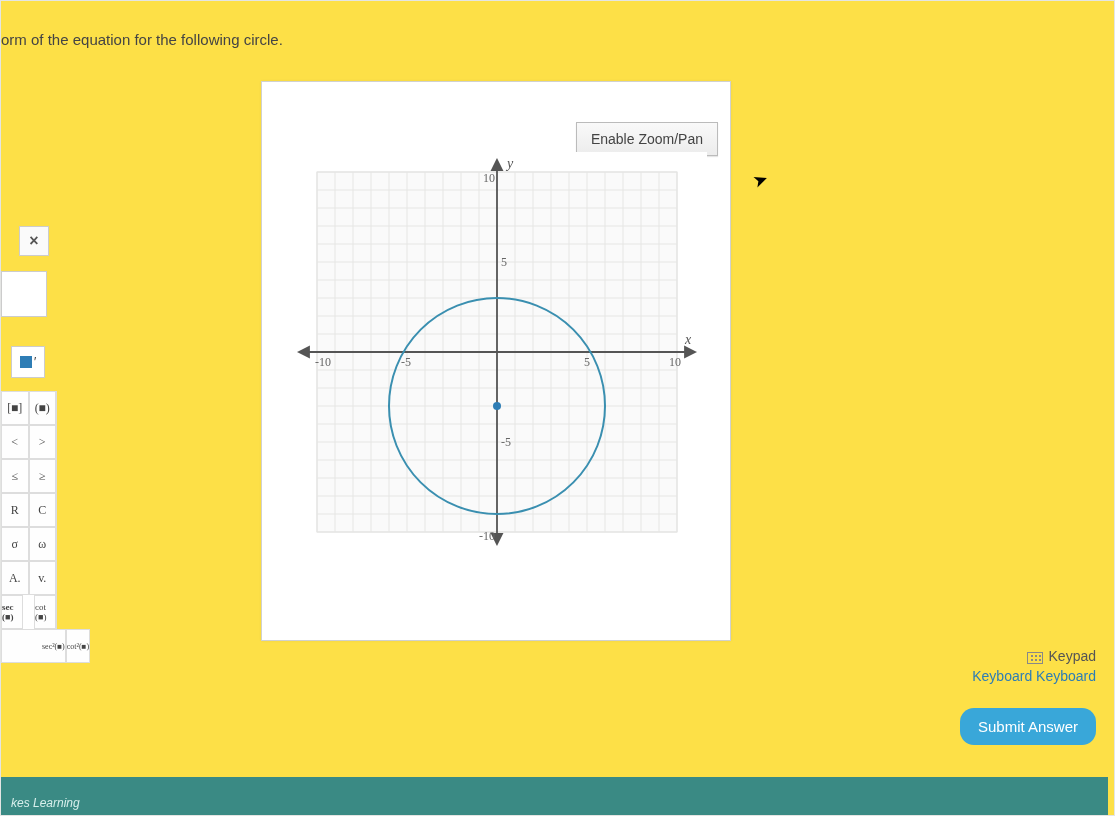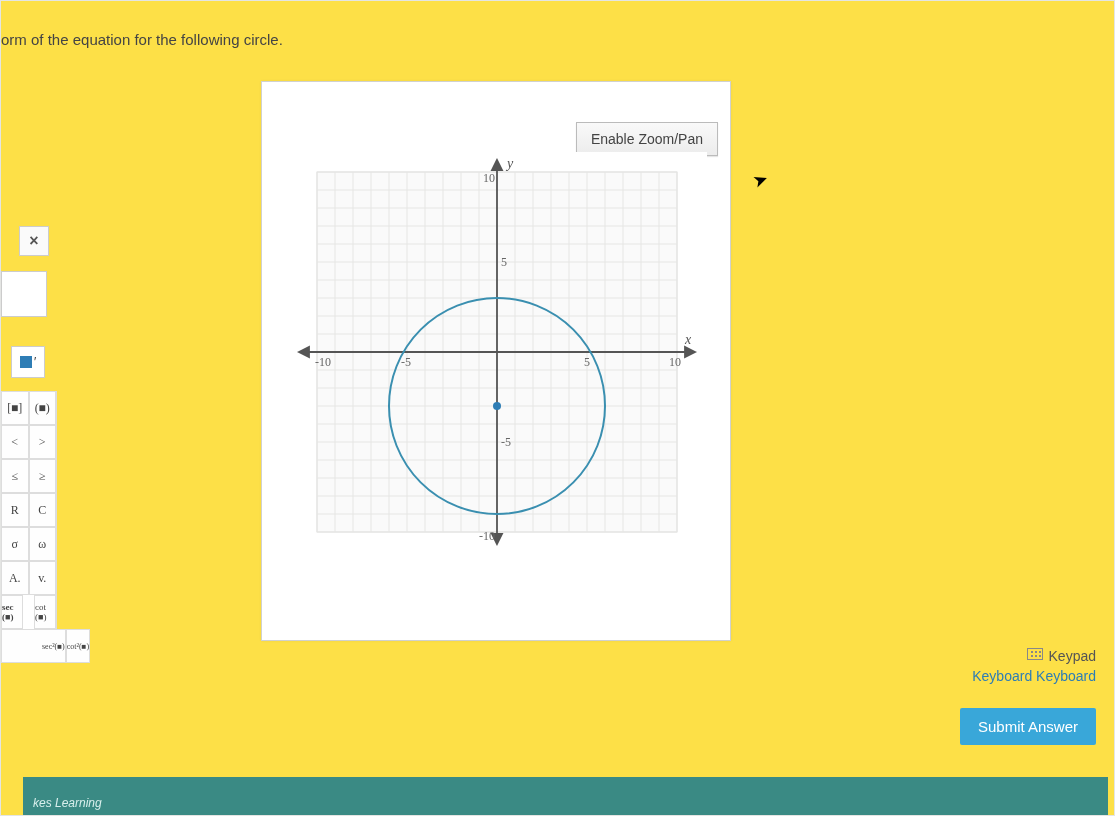--- a/index.html
+++ b/index.html
@@ -85,21 +85,21 @@
     right: 18px;
     bottom: 70px;
     text-align: right;
   }
   .keypad-link, .shortcuts-link {
     font-size: 14px;
     color: #2e7db5;
     cursor: pointer;
     margin-bottom: 4px;
   }
-  .keypad-link { display:flex; align-items:flex-start; justify-content:flex-end; gap:6px; color:#555;}
+  .keypad-link { display:flex; align-items:flex-end; justify-content:flex-end; gap:6px; color:#555;}
   .keypad-icon {
     width: 16px; height: 12px;
     border: 1px solid #888;
     display:inline-block;
     background:
       linear-gradient(#888,#888) 3px 2px/2px 2px no-repeat,
       linear-gradient(#888,#888) 7px 2px/2px 2px no-repeat,
       linear-gradient(#888,#888) 11px 2px/2px 2px no-repeat,
       linear-gradient(#888,#888) 3px 6px/2px 2px no-repeat,
       linear-gradient(#888,#888) 7px 6px/2px 2px no-repeat,
@@ -107,32 +107,31 @@
   }
   .submit-btn {
     margin-top: 20px;
     display: inline-block;
     background: #39a7d9;
     color: #fff;
     font-size: 15px;
     padding: 10px 18px;
     border: none;
     cursor: pointer;
-    border-radius: 2px;
+    border-radius: 14px;
   }
   .footer-bar {
     position: absolute;
     left: 0; right: 6px; bottom: 0;
     height: 26px;
     background: #3a8a84;
     color: #d8efec;
     font-size: 12px;
     padding: 19px 10px;
     font-style: italic;
-    margin-left: 22px;
   }
   .cursor-arrow {
     position: absolute;
     top: 168px;
     left: 752px;
     font-size: 18px;
     color: #000;
     transform: rotate(-20deg);
   }
   .close-x {

